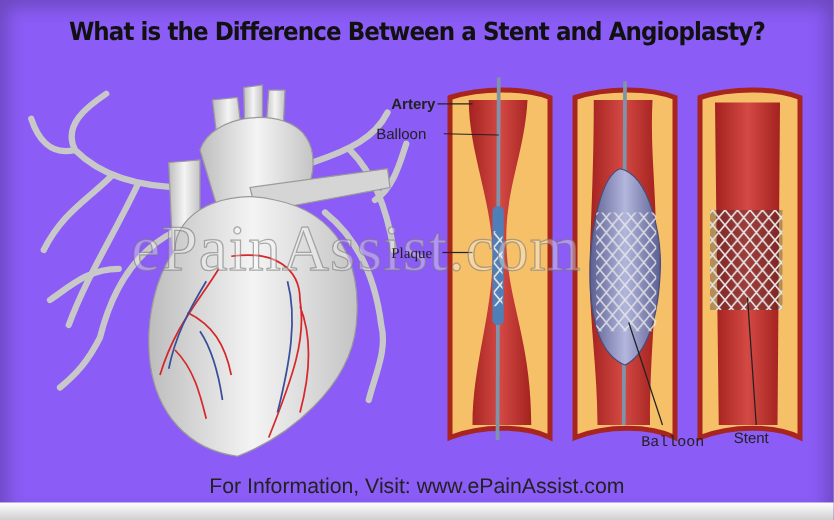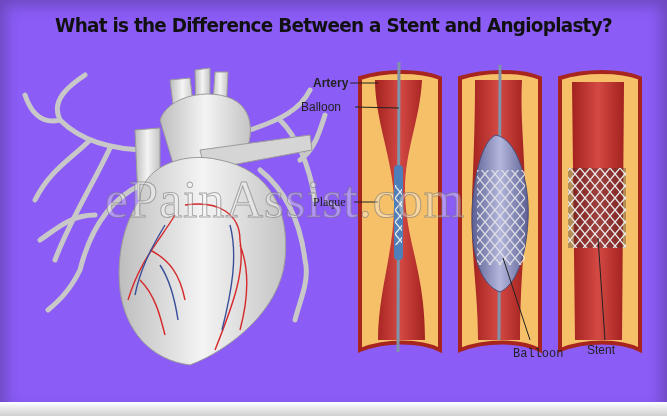--- a/index.html
+++ b/index.html
@@ -103,14 +103,15 @@
   </svg>
 
   <div class="watermark">ePainAssist.com</div>
 
   <span class="label" style="left:313px;top:76px;font-weight:bold;">Artery</span>
   <span class="label" style="left:301px;top:100px;">Balloon</span>
   <span class="label" style="left:313px;top:195px;font-family:Liberation Serif, serif;">Plaque</span>
   <span class="label" style="left:513px;top:347px;font-family:Liberation Mono, monospace;">Balloon</span>
   <span class="label" style="left:587px;top:343px;text-align:center;">Stent</span>
 
+  <div class="footer">For Information, Visit: www.ePainAssist.com</div>
   <div class="footer-band"></div>
 </div>
 
 </body></html>

